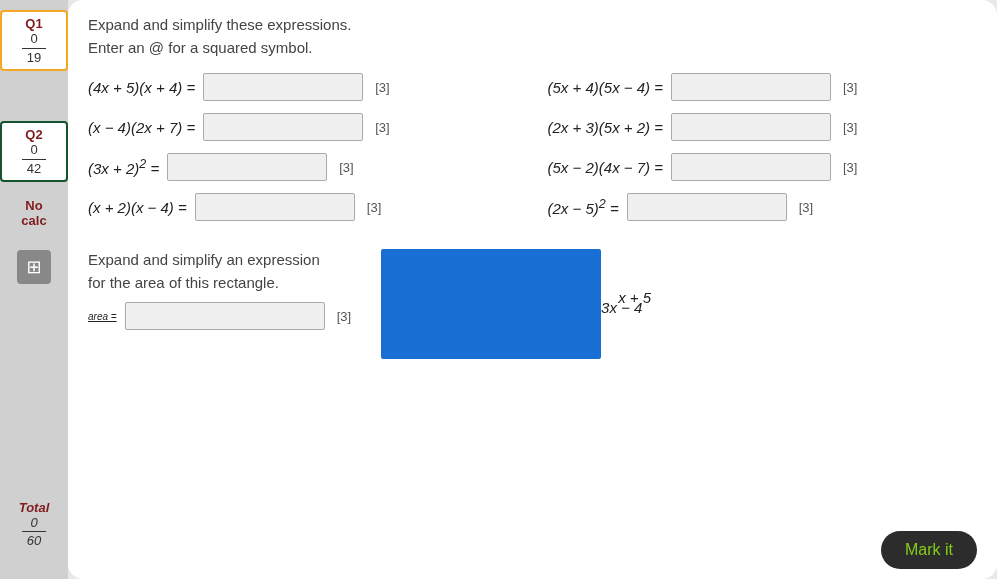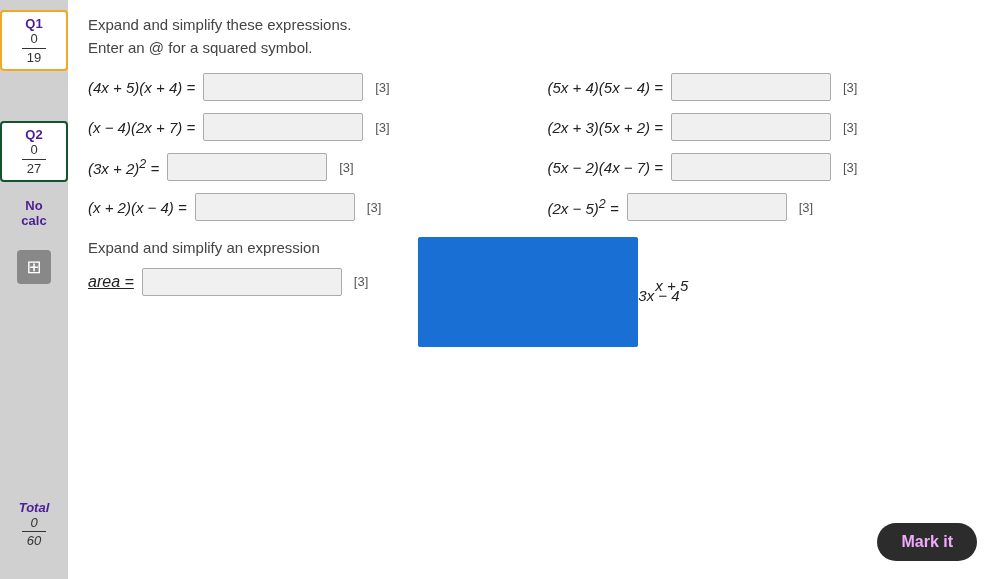--- a/index.html
+++ b/index.html
@@ -27,21 +27,21 @@
       display: flex;
       flex-direction: column;
       align-items: center;
       width: 100%;
       padding: 6px 16px;
     }
 
     .sidebar-label {
       font-size: 13px;
       font-weight: bold;
-      color: #4c1d95;
+      color: #7f1d1d;
       text-align: center;
     }
 
     .fraction {
       display: flex;
       flex-direction: column;
       align-items: center;
       font-size: 13px;
       color: #333;
     }
@@ -82,20 +82,21 @@
       justify-content: center;
       color: white;
       font-size: 18px;
     }
 
     .main-content {
       flex: 1;
       background: white;
       padding: 14px 20px 10px 20px;
       position: relative;
+      border-radius: 15px;
     }
 
     .question-header {
       font-size: 15px;
       color: #444;
       margin-bottom: 14px;
       line-height: 1.5;
     }
 
     .questions-grid {
@@ -132,22 +133,21 @@
     .marks-badge {
       font-size: 13px;
       color: #555;
       margin-left: 4px;
       white-space: nowrap;
     }
 
     .bottom-section {
       display: flex;
       align-items: flex-start;
-      margin-top: 4px;
-      gap: 20px;
+      margin-top: 16px;
     }
 
     .area-section {
       display: flex;
       flex-direction: column;
       gap: 8px;
     }
 
     .area-text {
       font-size: 15px;
@@ -155,21 +155,21 @@
       line-height: 1.5;
     }
 
     .area-input-row {
       display: flex;
       align-items: center;
       gap: 8px;
     }
 
     .area-label {
-      font-size: 16px;
+      font-size: 10px;
       color: #222;
       font-style: italic;
       text-decoration: underline;
     }
 
     .area-input {
       border: 1px solid #aaa;
       background: #f0f0f0;
       height: 28px;
       width: 200px;
@@ -206,29 +206,29 @@
     .rect-label-bottom {
       font-size: 15px;
       color: #222;
       font-style: italic;
       margin-top: 6px;
       text-align: center;
     }
 
     .mark-it-btn {
       position: absolute;
-      bottom: 18px;
+      bottom: 10px;
       right: 20px;
       background: #2c2c2c;
-      color: #f0abfc;
+      color: #84cc16;
       border: none;
       border-radius: 20px;
       padding: 10px 24px;
       font-size: 16px;
-      font-weight: bold;
+      font-weight: normal;
       cursor: pointer;
     }
 
     
     .math {
       font-style: italic;
     }
   </style>
 </head>
 <body>
@@ -241,21 +241,21 @@
       <div class="fraction-line"></div>
       <span class="denominator">19</span>
     </div>
   </div>
 
   <div class="sidebar-section q2-box">
     <span class="sidebar-label">Q2</span>
     <div class="fraction">
       <span class="numerator">0</span>
       <div class="fraction-line"></div>
-      <span class="denominator">27</span>
+      <span class="denominator">42</span>
     </div>
   </div>
 
   <div class="sidebar-section">
     <span class="sidebar-label">No<br>calc</span>
   </div>
 
   <div class="sidebar-section">
     <div class="calc-icon">⊞</div>
   </div>
@@ -330,20 +330,21 @@
         <input class="answer-input" type="text" style="">
         <span class="marks-badge">[3]</span>
       </div>
     </div>
   </div>
 
   <div class="bottom-section">
     <div class="area-section">
       <div class="area-text">
         <span>Expand and simplify an expression</span><br>
+        <span>for the area of this rectangle.</span>
       </div>
       <div class="area-input-row">
         <span class="area-label math">area =</span>
         <input class="area-input" type="text" style="">
         <span class="marks-badge">[3]</span>
       </div>
     </div>
 
     <div class="rectangle-section">
       <div style="position: relative;">

